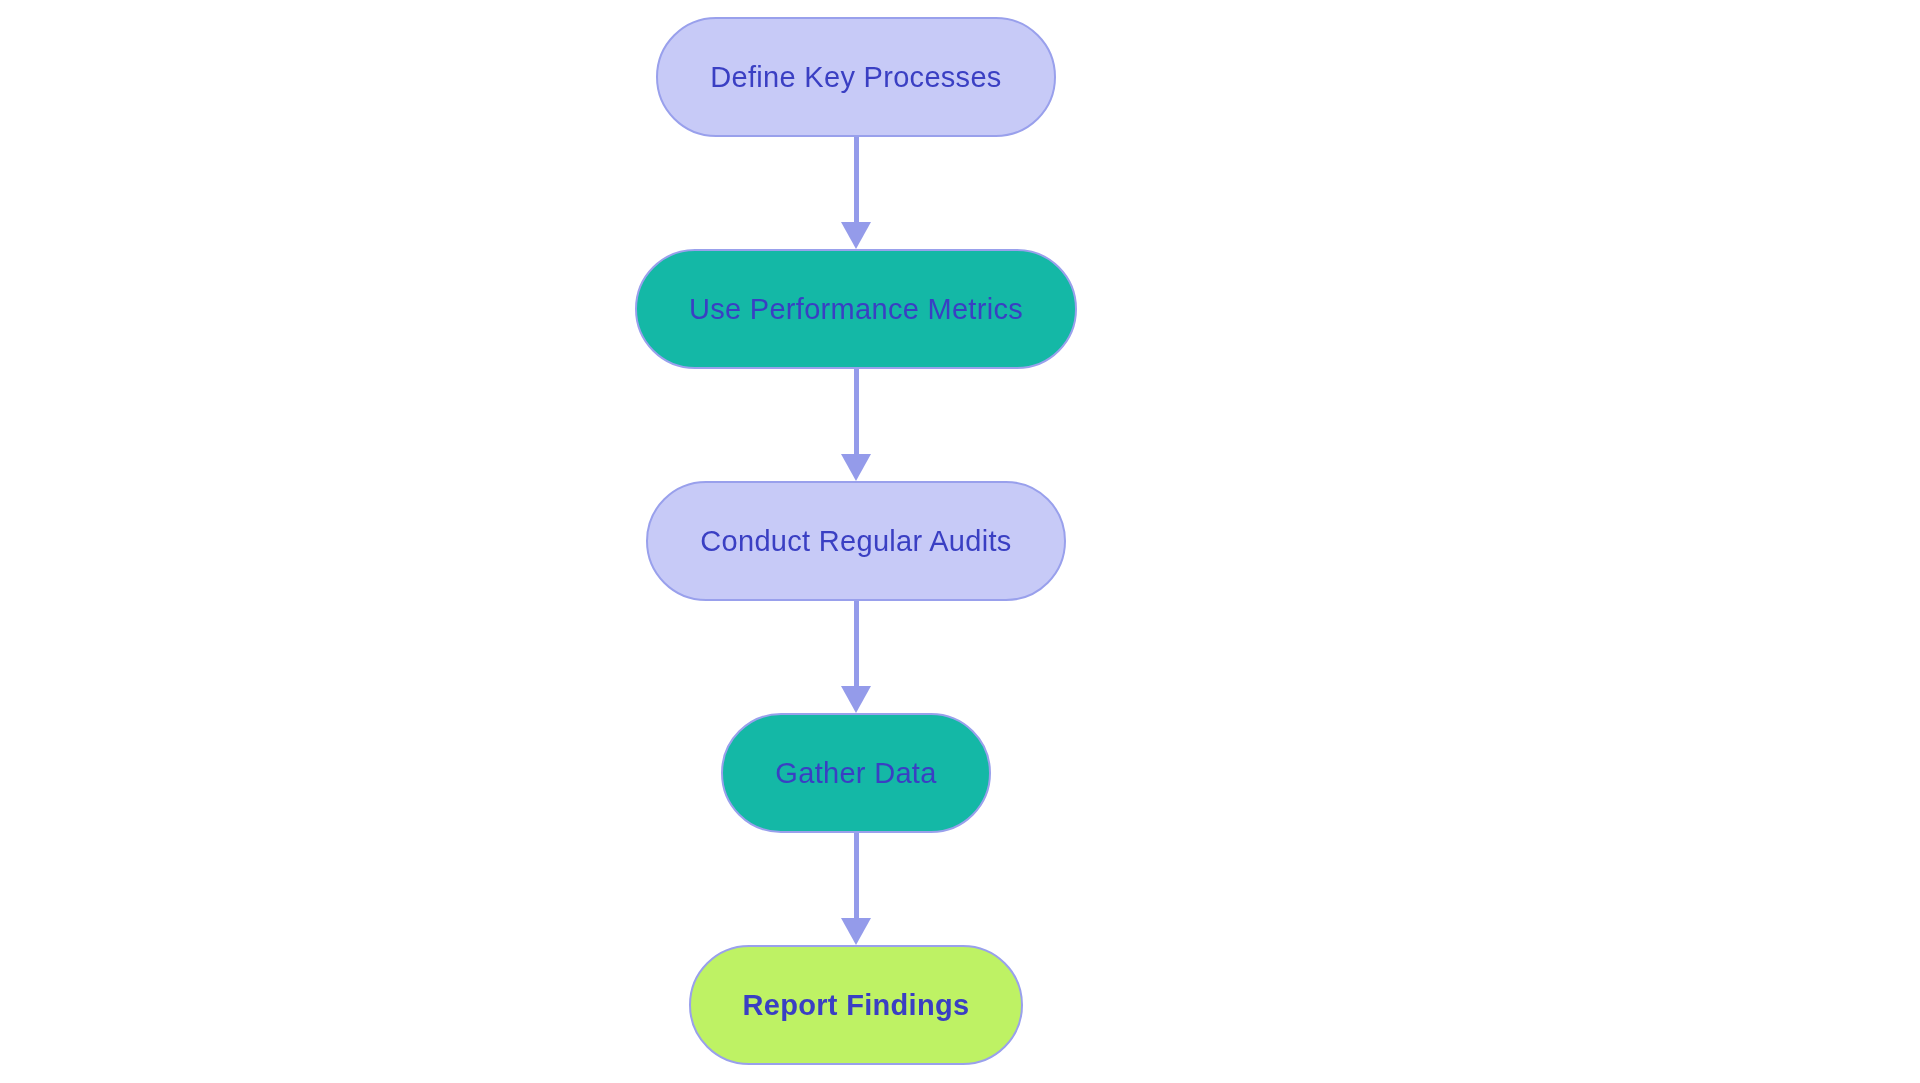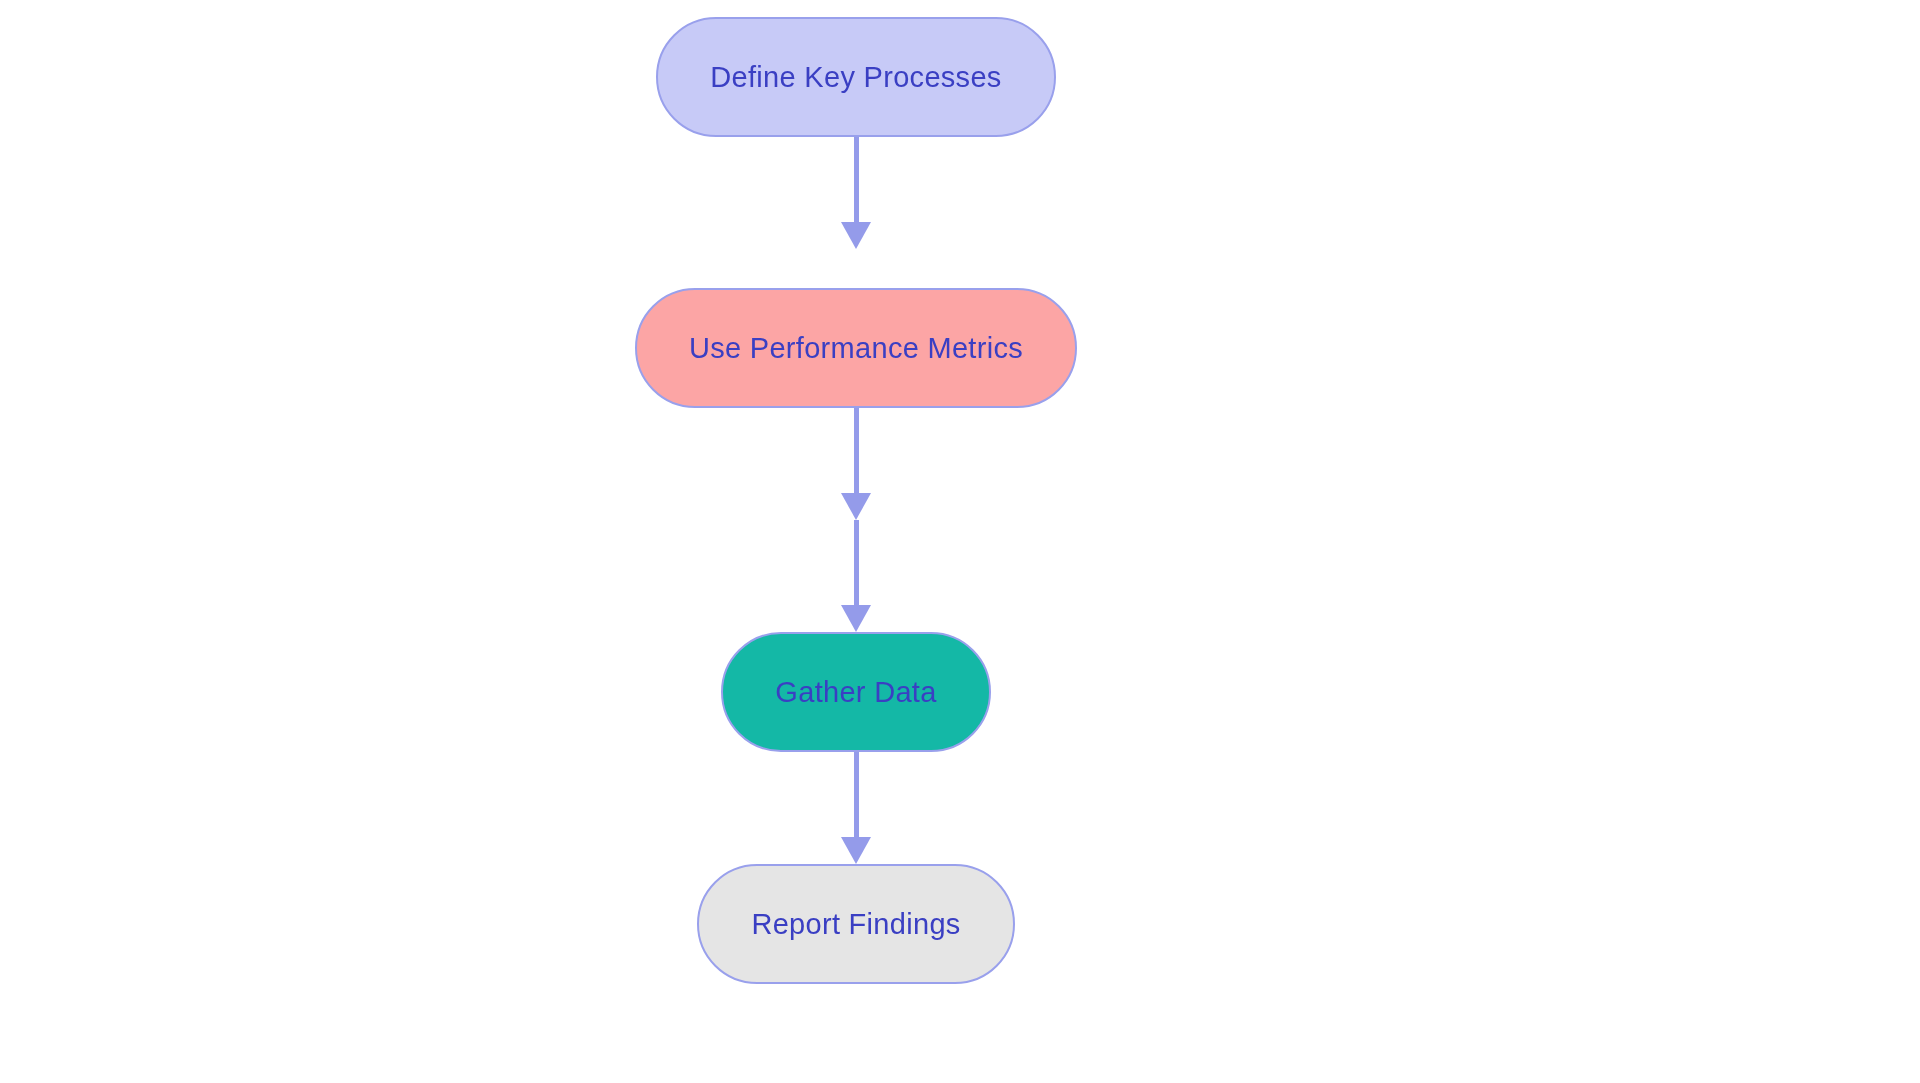--- a/index.html
+++ b/index.html
@@ -56,28 +56,29 @@
 </style>
 </head>
 <body>
 
 <div class="canvas" id="flowchart" style="background: rgb(255, 255, 255);">
     <div class="node" style="background: rgb(199, 202, 247); border-color: rgb(153, 160, 236); color: rgb(58, 63, 195);">Define Key Processes</div>
     <div class="arrow">
       <div class="shaft" style="background: rgb(148, 155, 234);"></div>
       <div class="head" style="border-top-color: rgb(148, 155, 234);"></div>
     </div>
-    <div class="node" style="background: #fca5a5; border-color: rgb(153, 160, 236); color: rgb(58, 63, 195); margin-top: 39px;">Use Performance Metrics</div>
+    <div class="node" style="background: #14b8a6; border-color: rgb(153, 160, 236); color: rgb(58, 63, 195);">Use Performance Metrics</div>
     <div class="arrow">
       <div class="shaft" style="background: rgb(148, 155, 234);"></div>
       <div class="head" style="border-top-color: rgb(148, 155, 234);"></div>
     </div>
+    <div class="node" style="background: rgb(199, 202, 247); border-color: rgb(153, 160, 236); color: rgb(58, 63, 195);">Conduct Regular Audits</div>
     <div class="arrow">
       <div class="shaft" style="background: rgb(148, 155, 234);"></div>
       <div class="head" style="border-top-color: rgb(148, 155, 234);"></div>
     </div>
     <div class="node" style="background: #14b8a6; border-color: rgb(153, 160, 236); color: rgb(58, 63, 195);">Gather Data</div>
     <div class="arrow">
       <div class="shaft" style="background: rgb(148, 155, 234);"></div>
       <div class="head" style="border-top-color: rgb(148, 155, 234);"></div>
     </div>
-    <div class="node" style="background: #e5e5e5; border-color: rgb(153, 160, 236); color: rgb(58, 63, 195);">Report Findings</div>
+    <div class="node" style="background: #bef264; border-color: rgb(153, 160, 236); color: rgb(58, 63, 195); font-weight: bold;">Report Findings</div>
   </div>
 
 </body></html>

